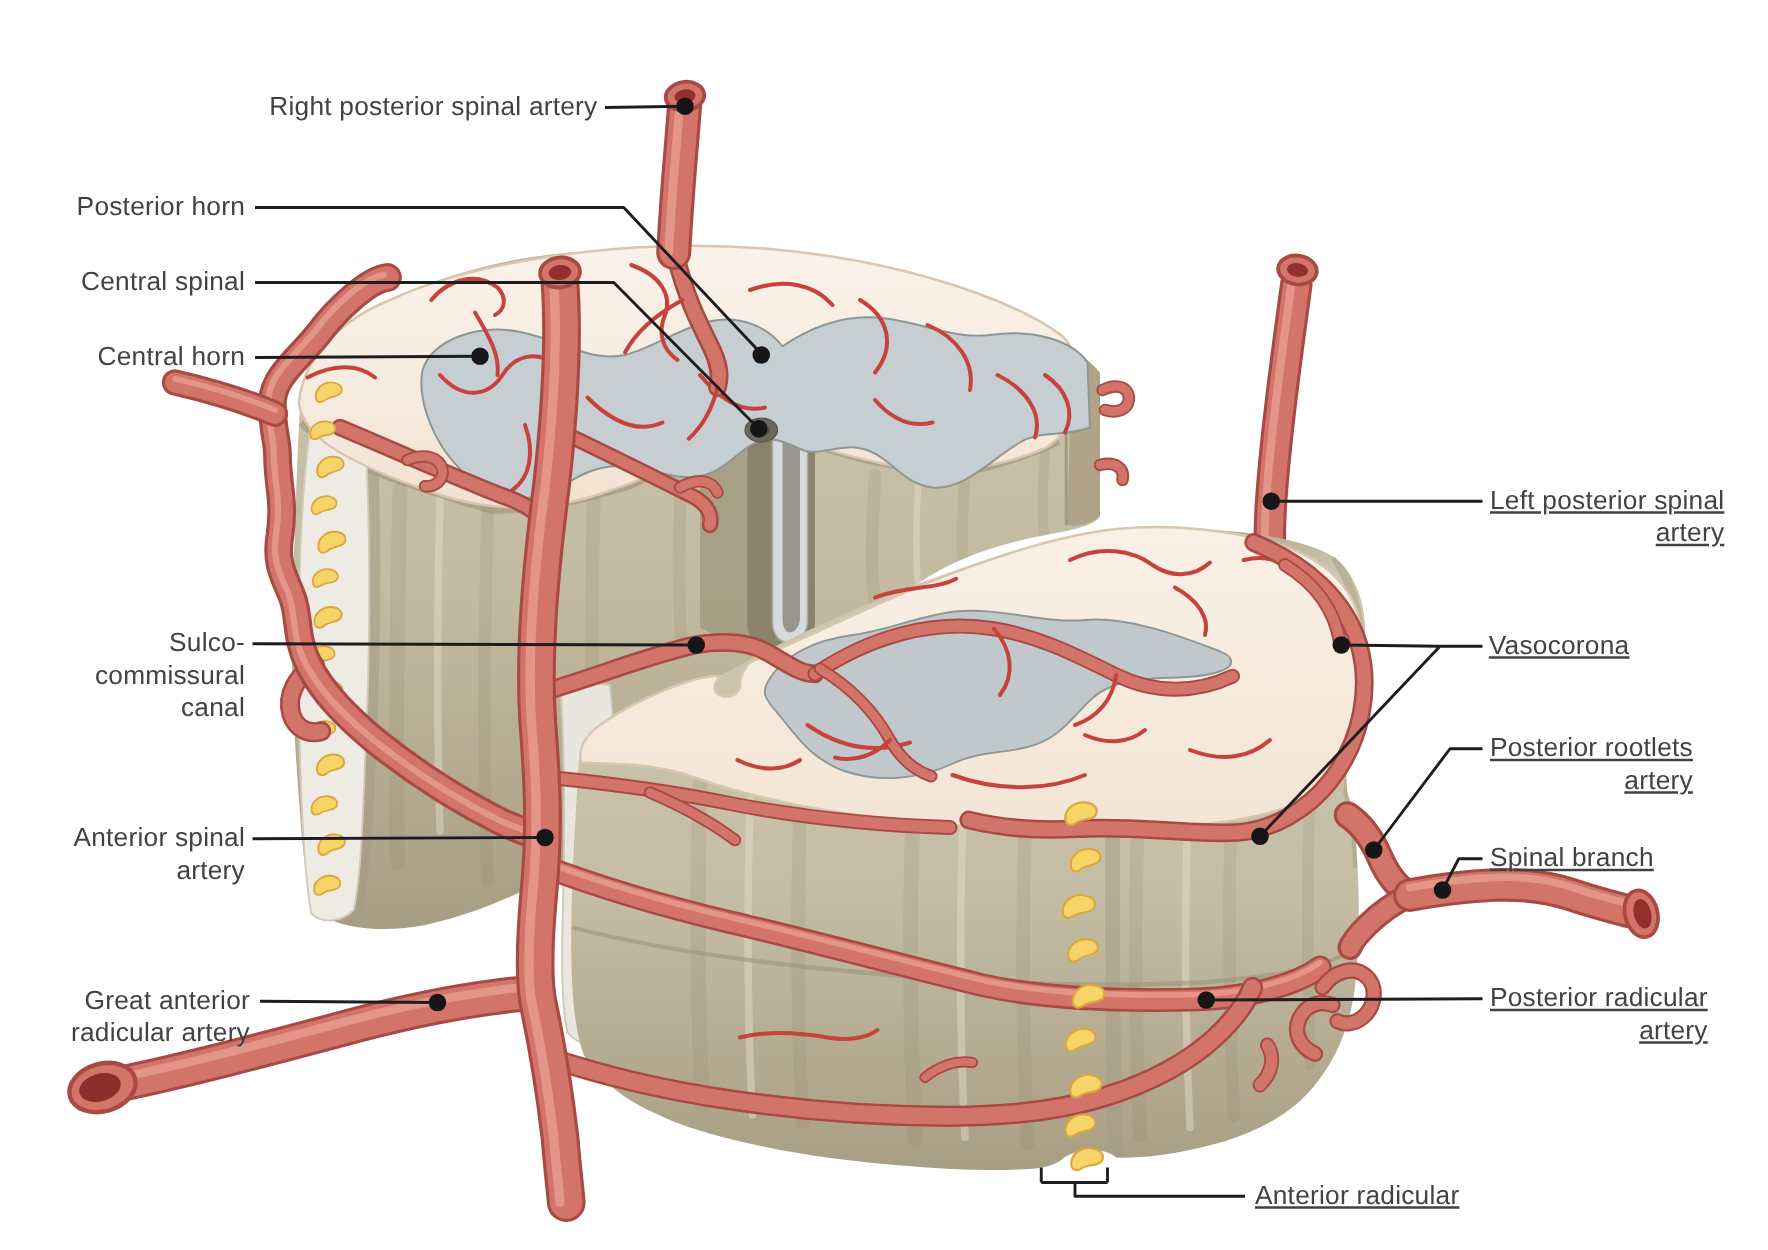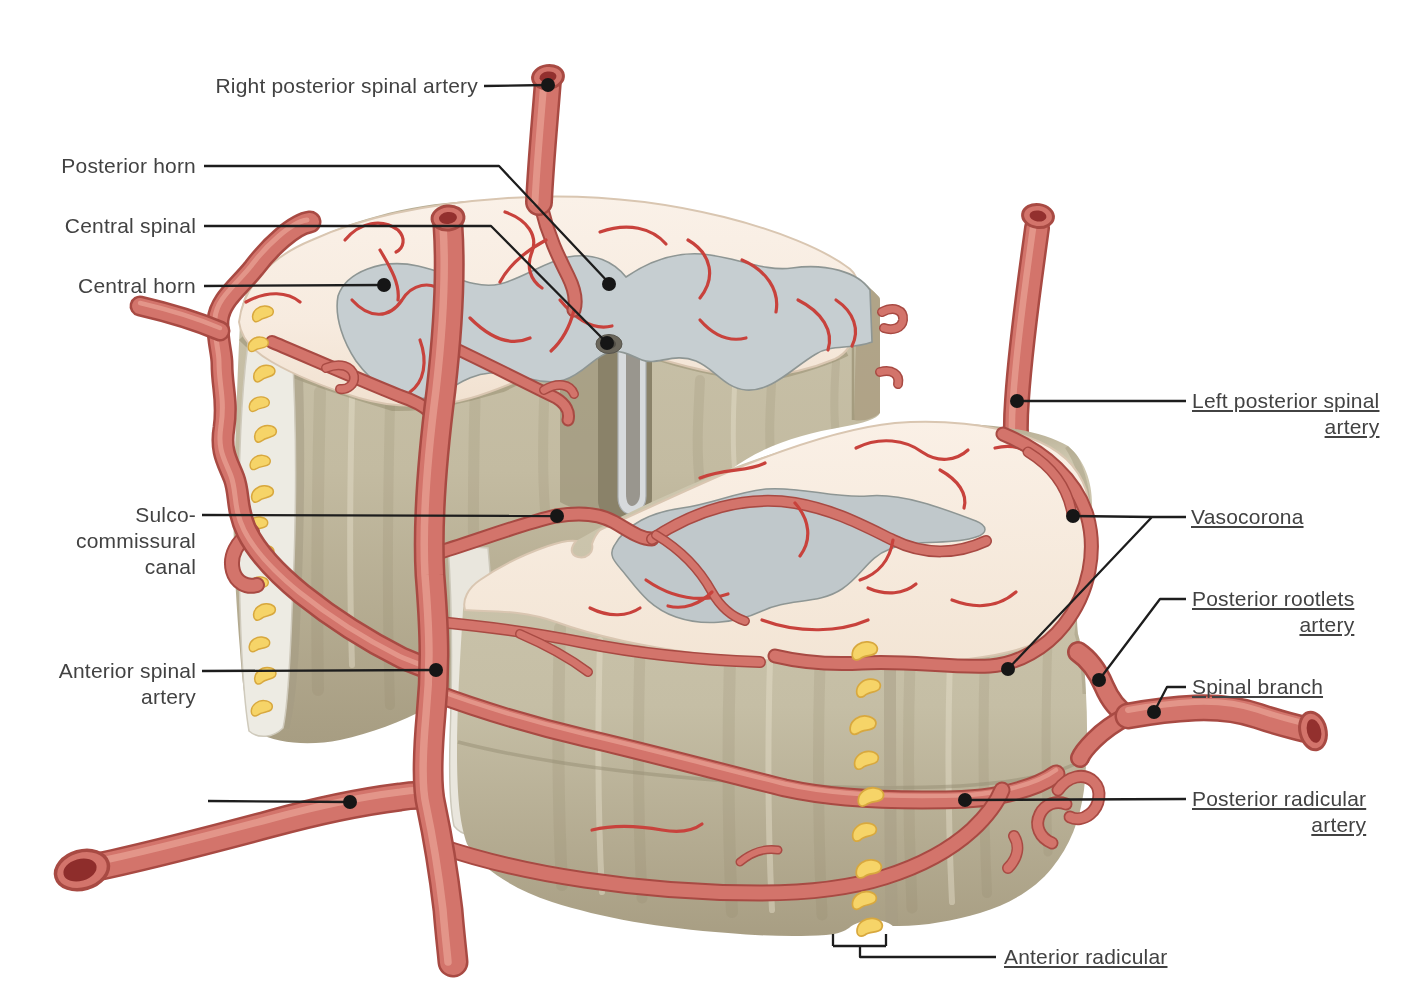--- a/index.html
+++ b/index.html
@@ -362,20 +362,22 @@
 
   <div class="lbl r" style="right:936px;top:73px">Right posterior spinal artery</div>
   <div class="lbl r" style="right:1218px;top:153px">Posterior horn</div>
   <div class="lbl r" style="right:1218px;top:213px">Central spinal</div>
   <div class="lbl r" style="right:1218px;top:273px">Central horn</div>
   <div class="lbl r" style="right:1218px;top:502px">Sulco-
 commissural
 canal</div>
   <div class="lbl r" style="right:1218px;top:658px">Anterior spinal
 artery</div>
+  <div class="lbl r" style="right:1214px;top:788px">Great anterior
+radicular artery</div>
   <div class="lbl l" style="left:1192px;top:388px">Left posterior spinal
 artery</div>
   <div class="lbl l" style="left:1191px;top:504px">Vasocorona</div>
   <div class="lbl l" style="left:1192px;top:586px">Posterior rootlets
 artery</div>
   <div class="lbl l" style="left:1192px;top:674px">Spinal branch</div>
   <div class="lbl l" style="left:1192px;top:786px">Posterior radicular
 artery</div>
   <div class="lbl l" style="left:1004px;top:944px">Anterior radicular</div>
 </div>

